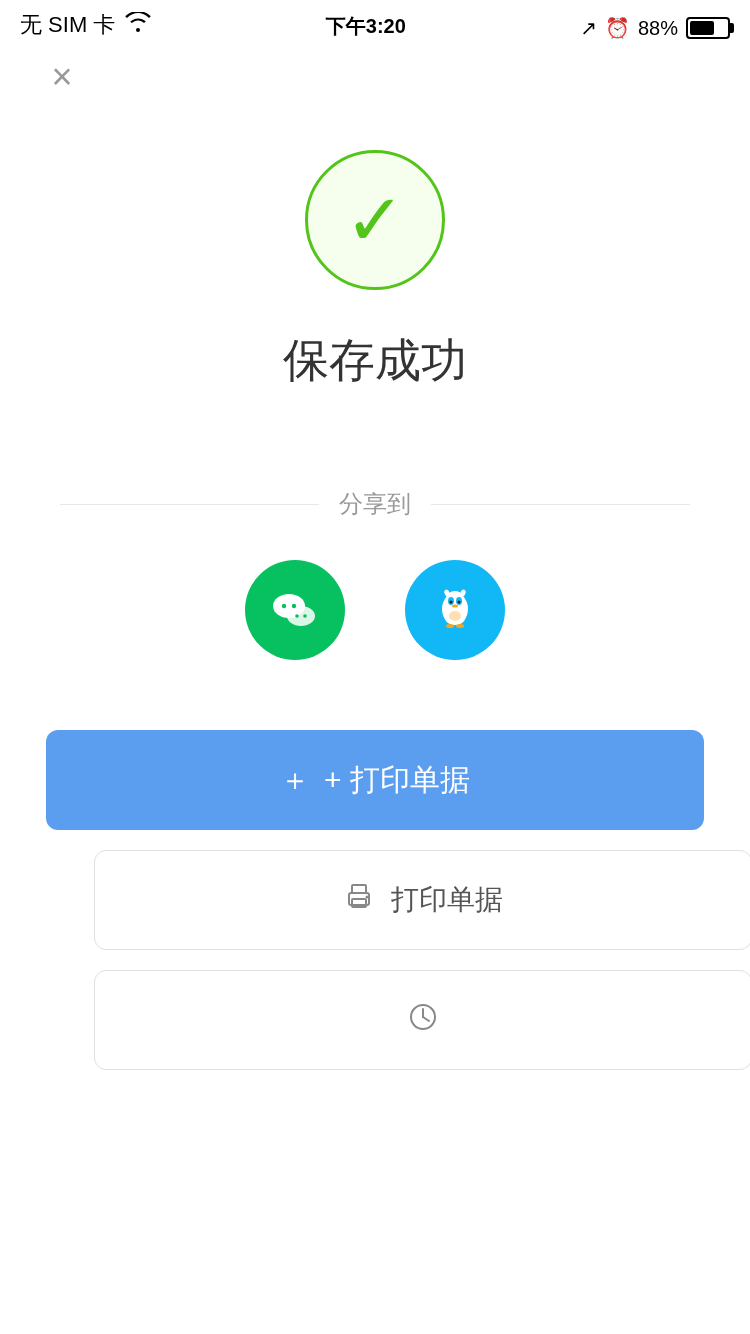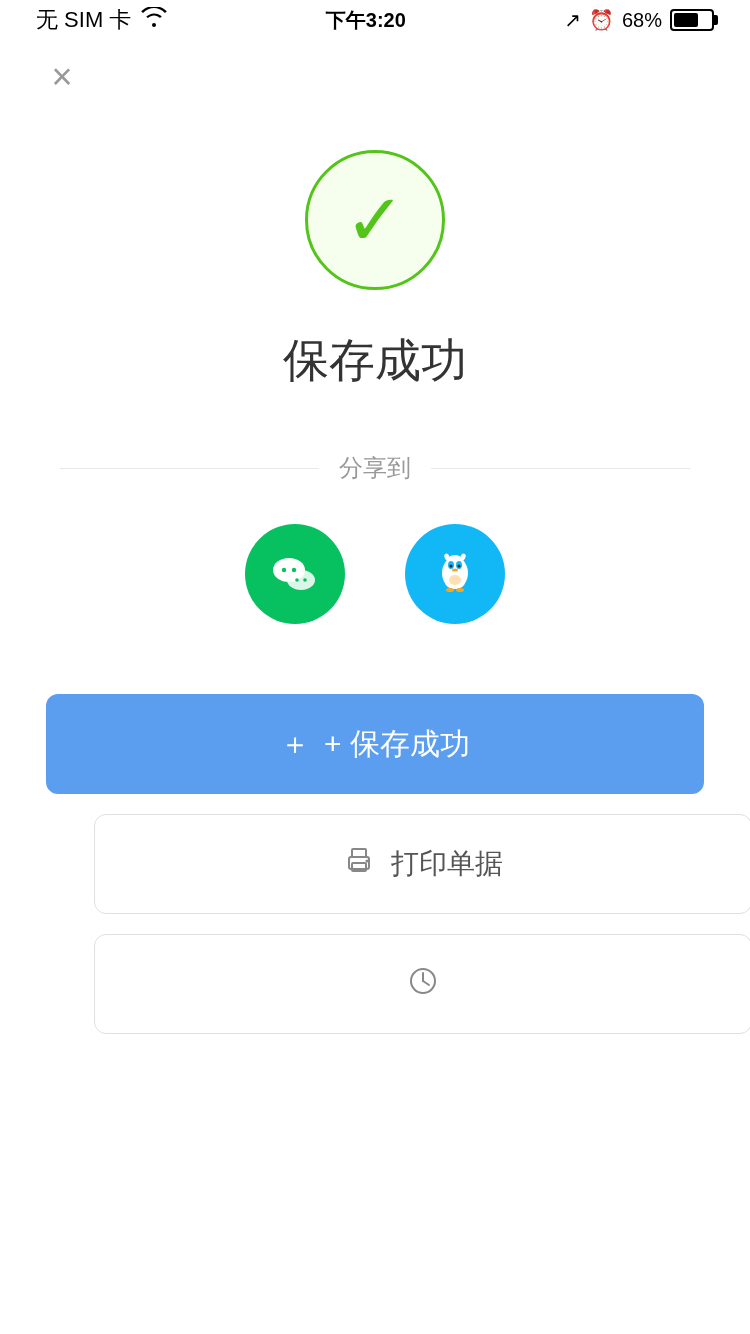--- a/index.html
+++ b/index.html
@@ -10,23 +10,23 @@
       background: #fff;
       font-family: -apple-system, "PingFang SC", "Helvetica Neue", sans-serif;
       position: relative;
     }
 
     
     .status-bar {
       width: 100%;
       height: 40px;
       display: flex;
-      align-items: center;
+      align-items: flex-end;
       justify-content: space-between;
-      padding: 0 36px;
+      padding: 0 20px;
       font-size: 22px;
       font-weight: 500;
       color: #000;
     }
     .status-left {
       display: flex;
       align-items: center;
       gap: 10px;
       font-size: 22px;
     }
@@ -110,38 +110,39 @@
       font-size: 72px;
       color: #52c41a;
       line-height: 1;
     }
 
     
     .success-title {
       font-size: 46px;
       font-weight: 500;
       color: #333;
-      margin-bottom: 60px;
+      margin-bottom: 76px;
     }
 
     
     .share-section {
       width: 100%;
       display: flex;
       flex-direction: column;
       align-items: center;
       margin-bottom: 50px;
     }
     .share-divider {
       width: 100%;
       display: flex;
       align-items: center;
       gap: 20px;
       padding: 0 60px;
       margin-bottom: 40px;
+      margin-top: 20px;
     }
     .divider-line {
       flex: 1;
       height: 1px;
       background: #e8e8e8;
     }
     .share-label {
       font-size: 24px;
       color: #999;
       white-space: nowrap;
@@ -230,21 +231,21 @@
         <path d="M13 16a2 2 0 1 1 0 4 2 2 0 0 1 0-4z" fill="#000"></path>
         <path d="M7 11c1.6-1.6 3.8-2.6 6-2.6s4.4 1 6 2.6l1.8-1.8C18.7 7.7 15.9 6.4 13 6.4s-5.7 1.3-7.8 3.4L7 11z" fill="#000"></path>
         <path d="M2 6C5.2 2.8 9.4 1 13 1s7.8 1.8 11 5l1.8-1.8C22.4 1 17.9 -1 13 -1S3.6 1 0.2 4.2L2 6z" fill="#000"></path>
       </svg>
     </span>
   </div>
   <div class="status-center">下午3:20</div>
   <div class="status-right">
     <span>↗</span>
     <span>⏰</span>
-    <span>68%</span>
+    <span>88%</span>
     <span class="battery-icon">
       <span class="battery-fill"></span>
     </span>
   </div>
 </div>
 
 <div class="close-btn">
   <span class="close-x">×</span>
 </div>
 
@@ -303,21 +304,21 @@
           <ellipse cx="23" cy="44" rx="4" ry="2" fill="#f5a623"></ellipse>
           <ellipse cx="33" cy="44" rx="4" ry="2" fill="#f5a623"></ellipse>
         </svg>
       </div>
     </div>
   </div>
 
   <div class="actions">
     <button class="btn-primary">
       <span>＋</span>
-      <span>+ 保存成功</span>
+      <span>+ 打印单据</span>
     </button>
     <button class="btn-secondary">
       <span>
         <svg width="32" height="32" viewBox="0 0 32 32">
           <rect x="6" y="12" width="20" height="12" rx="2" fill="none" stroke="#888" stroke-width="2"></rect>
           <rect x="9" y="4" width="14" height="8" rx="1" fill="none" stroke="#888" stroke-width="2"></rect>
           <rect x="9" y="18" width="14" height="8" rx="1" fill="none" stroke="#888" stroke-width="2"></rect>
           <circle cx="24" cy="16" r="1.5" fill="#888"></circle>
         </svg>
       </span>

